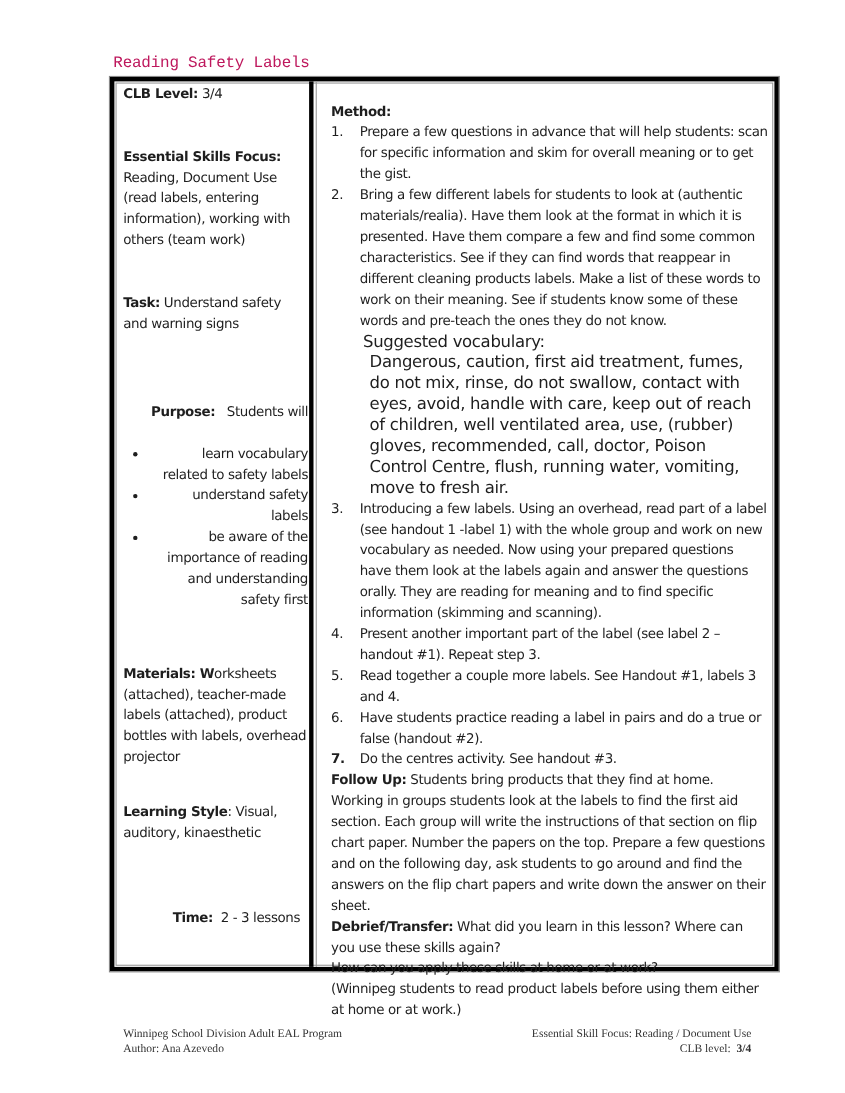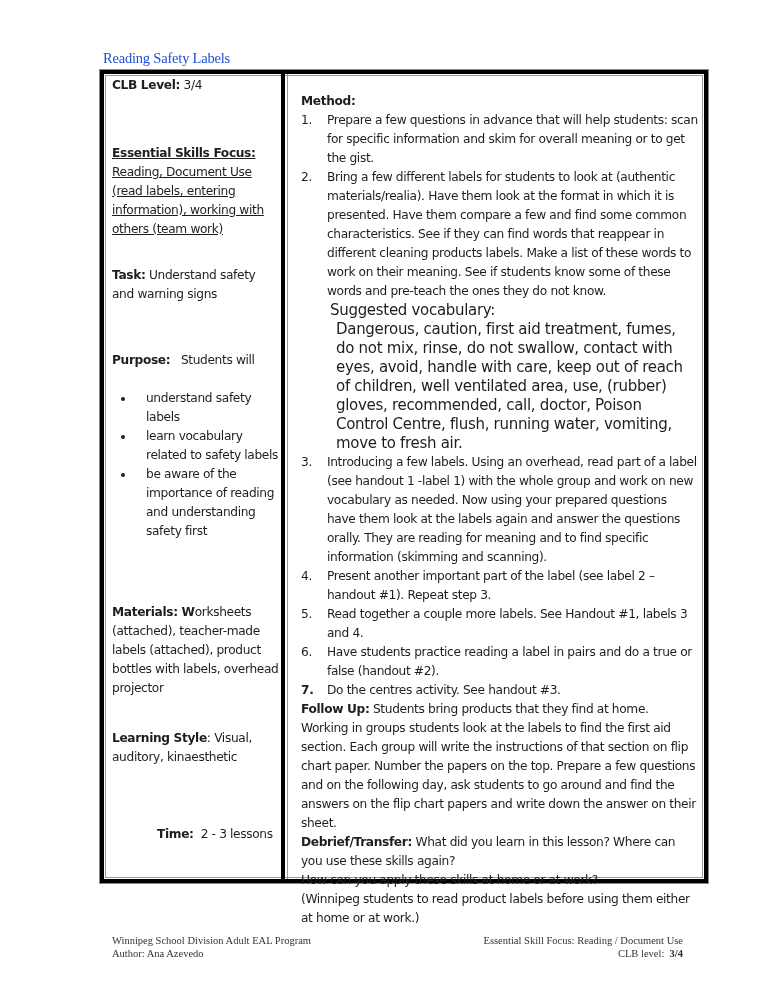--- a/index.html
+++ b/index.html
@@ -1,19 +1,19 @@
 <!DOCTYPE html>
 <html><head>
   <meta charset="utf-8">
   <style>
     html, body { margin: 0; padding: 0; background: #ffffff; }
     body { width: 768px; height: 994px; position: relative; overflow: hidden; color: #1a1a1a; }
     .doc-title {
       position: absolute; left: 103px; top: 50px;
-      font-family: Liberation Serif, serif; font-size: 14.5px; color: #1d4ed8;
+      font-family: Liberation Mono, monospace; font-size: 14.5px; color: #be185d;
       letter-spacing: -0.2px;
     }
     .frame {
       position: absolute; left: 100px; top: 70px; width: 608px; height: 813px;
       box-sizing: border-box;
       border: 4px solid #000;
       outline: 1px solid #888; outline-offset: 0px;
       background: #fff;
     }
     .frame::before {
@@ -52,34 +52,34 @@
 <body>
 
 <div class="doc-title">Reading Safety Labels</div>
 
 <div class="frame">
   <div class="col-left">
     <div class="sect txt" style="top:2px;">
       <span class="b">CLB Level:</span><span> 3/4</span>
     </div>
 
-    <div class="sect txt" style="top:70px;text-decoration:underline;">
+    <div class="sect txt" style="top:59px;">
       <div class="b">Essential Skills Focus:</div>
       <div>Reading, Document Use (read  labels, entering information), working with others (team work)</div>
     </div>
 
     <div class="sect txt" style="top:192px;">
       <span class="b">Task:</span><span> Understand safety and warning signs</span>
     </div>
 
-    <div class="sect txt" style="top:277px;">
+    <div class="sect txt" style="top:291px;text-align:right;">
       <div style="white-space:pre;"><span class="b">Purpose:</span><span>   Students will</span></div>
       <ul class="bullets" style="margin-top:19px;">
+        <li>learn vocabulary related to safety labels</li>
         <li>understand safety labels</li>
-        <li>learn vocabulary related to safety labels</li>
         <li>be aware of  the importance of reading and understanding safety first</li>
       </ul>
     </div>
 
     <div class="sect txt" style="top:529px;">
       <span class="b">Materials: W</span><span>orksheets (attached), teacher-made labels (attached), product bottles with labels, overhead projector</span>
     </div>
 
     <div class="sect txt" style="top:655px;">
       <span class="b">Learning Style</span><span>: Visual, auditory, kinaesthetic</span>

